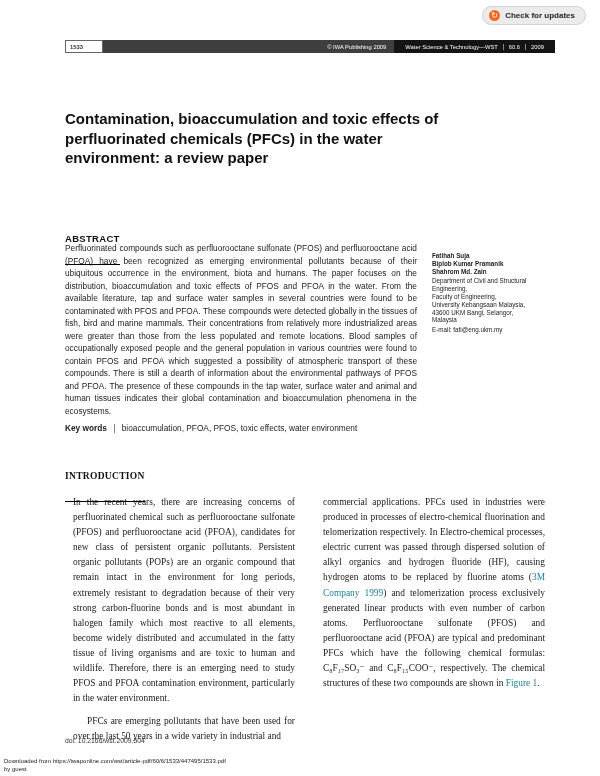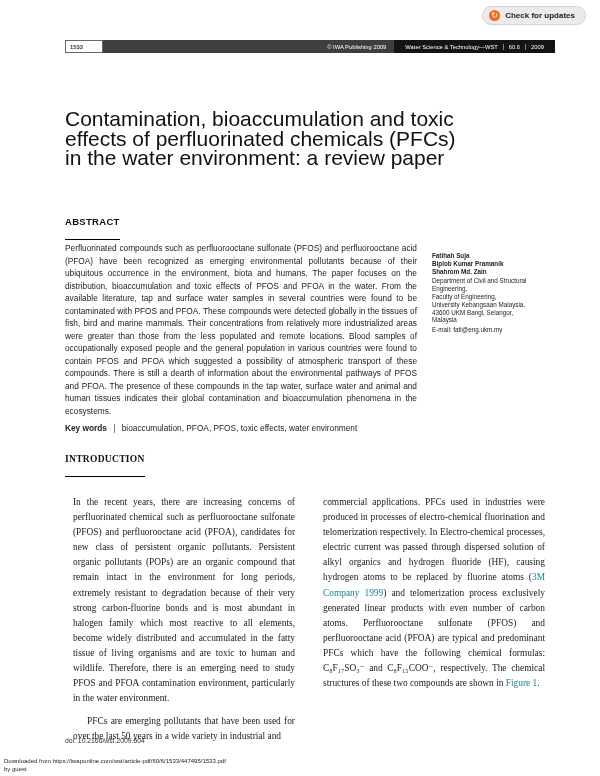--- a/index.html
+++ b/index.html
@@ -50,32 +50,32 @@
   }
   .journal-bar {
     background: #141414; color: #fff;
     display: flex; align-items: center; padding: 0 6px;
   }
   .journal-bar .seg { padding: 0 5px; }
   .journal-bar .seg + .seg { border-left: 1px solid #888; }
 
   .title {
     position: absolute; left: 65px; top: 109px; width: 410px;
-    font-size: 21px; line-height: 19.5px; font-weight: normal;
+    font-size: 15px; line-height: 19.5px; font-weight: bold;
     color: #111; margin: 0;
   }
   .authors {
     position: absolute; left: 65px; top: 178px;
     font-size: 10.5px; color: #222;
   }
 
   .section-heading {
     font-weight: bold; font-size: 9.5px; letter-spacing: 0.3px;
     color: #111; border-bottom: 1.5px solid #000;
-    padding-bottom: 12px; display: inline-block;
+    padding-bottom: 20px; display: inline-block; margin-top: 17px;
   }
   .abstract-heading { position: absolute; left: 65px; top: 216px; }
   .intro-heading    { position: absolute; left: 65px; top: 454px; font-family: Liberation Serif, serif; }
 
   .abstract-text {
     position: absolute; left: 65px; top: 242px; width: 352px;
     font-size: 8.3px; line-height: 12.5px;
     text-align: justify; color: #222;
   }
 

